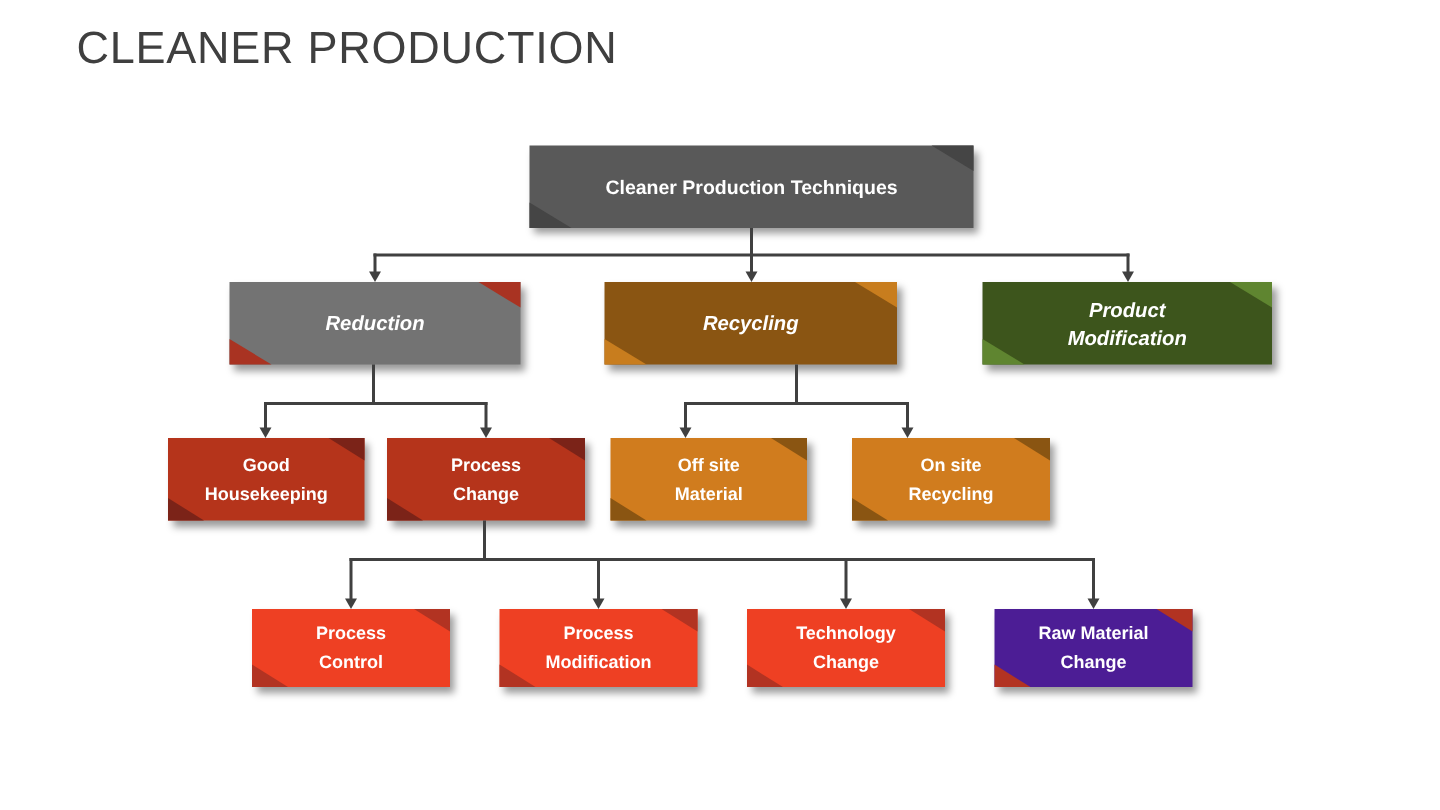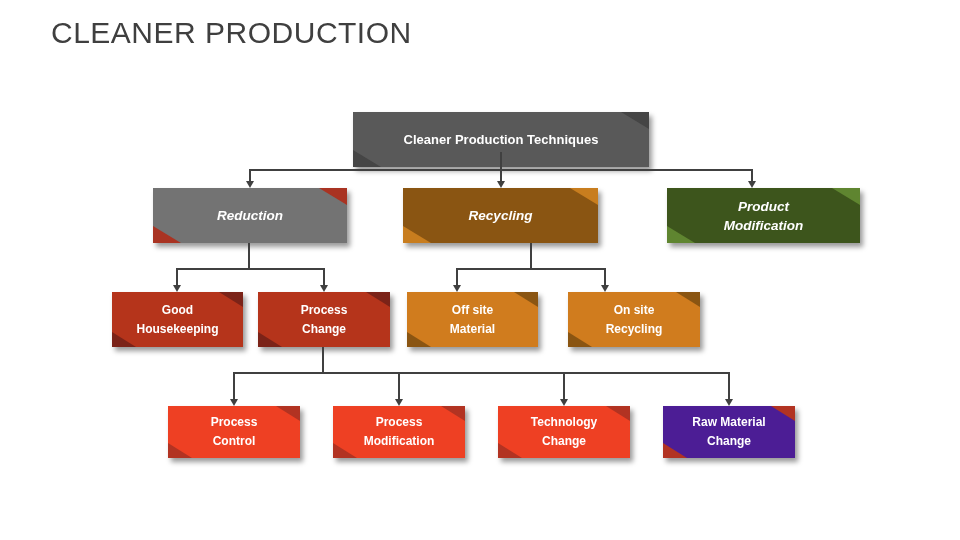--- a/index.html
+++ b/index.html
@@ -68,37 +68,37 @@
     border-top: 7px solid var(--connector, #404040);
   }
 </style>
 </head>
 <body style="--connector: #404040;">
 
 <div class="slide">
 
   <div class="slide-title" style="color: rgb(63, 63, 63);">CLEANER PRODUCTION</div>
 
-  <div class="node lvl1" style="left: 353px; top: 112px; width: 296px; height: 55px; background-color: rgb(89, 89, 89);">
+  <div class="node lvl1" style="left: 353px; top: 97px; width: 296px; height: 55px; background-color: rgb(89, 89, 89);">
     <span class="fold tr" style="border-top-color: rgb(69, 69, 69); border-bottom-color: rgb(69, 69, 69);"></span>
     <span class="fold bl" style="border-top-color: rgb(69, 69, 69); border-bottom-color: rgb(69, 69, 69);"></span>
     <span class="node-label">Cleaner Production Techniques</span>
   </div>
 
   <div class="node lvl2" style="left: 153px; top: 188px; width: 194px; height: 55px; background-color: #737373;">
     <span class="fold tr" style="border-top-color: rgb(169, 51, 34); border-bottom-color: rgb(169, 51, 34);"></span>
     <span class="fold bl" style="border-top-color: rgb(169, 51, 34); border-bottom-color: rgb(169, 51, 34);"></span>
     <span class="node-label">Reduction</span>
   </div>
   <div class="node lvl2" style="left: 403px; top: 188px; width: 195px; height: 55px; background-color: rgb(138, 85, 18);">
     <span class="fold tr" style="border-top-color: rgb(200, 125, 30); border-bottom-color: rgb(200, 125, 30);"></span>
     <span class="fold bl" style="border-top-color: rgb(200, 125, 30); border-bottom-color: rgb(200, 125, 30);"></span>
     <span class="node-label">Recycling</span>
   </div>
-  <div class="node lvl2" style="left: 655px; top: 188px; width: 193px; height: 55px; background-color: rgb(61, 85, 28); margin-left: 12px;">
+  <div class="node lvl2" style="left: 655px; top: 188px; width: 193px; height: 55px; background-color: rgb(61, 85, 28);">
     <span class="fold tr" style="border-top-color: rgb(95, 133, 48); border-bottom-color: rgb(95, 133, 48);"></span>
     <span class="fold bl" style="border-top-color: rgb(95, 133, 48); border-bottom-color: rgb(95, 133, 48);"></span>
     <span class="node-label">Product
 Modification</span>
   </div>
 
   <div class="node lvl3 sm" style="left: 112px; top: 292px; width: 131px; height: 55px; background-color: rgb(181, 52, 27);">
     <span class="fold tr" style="border-top-color: rgb(123, 35, 24); border-bottom-color: rgb(123, 35, 24);"></span>
     <span class="fold bl" style="border-top-color: rgb(123, 35, 24); border-bottom-color: rgb(123, 35, 24);"></span>
     <span class="node-label">Good

